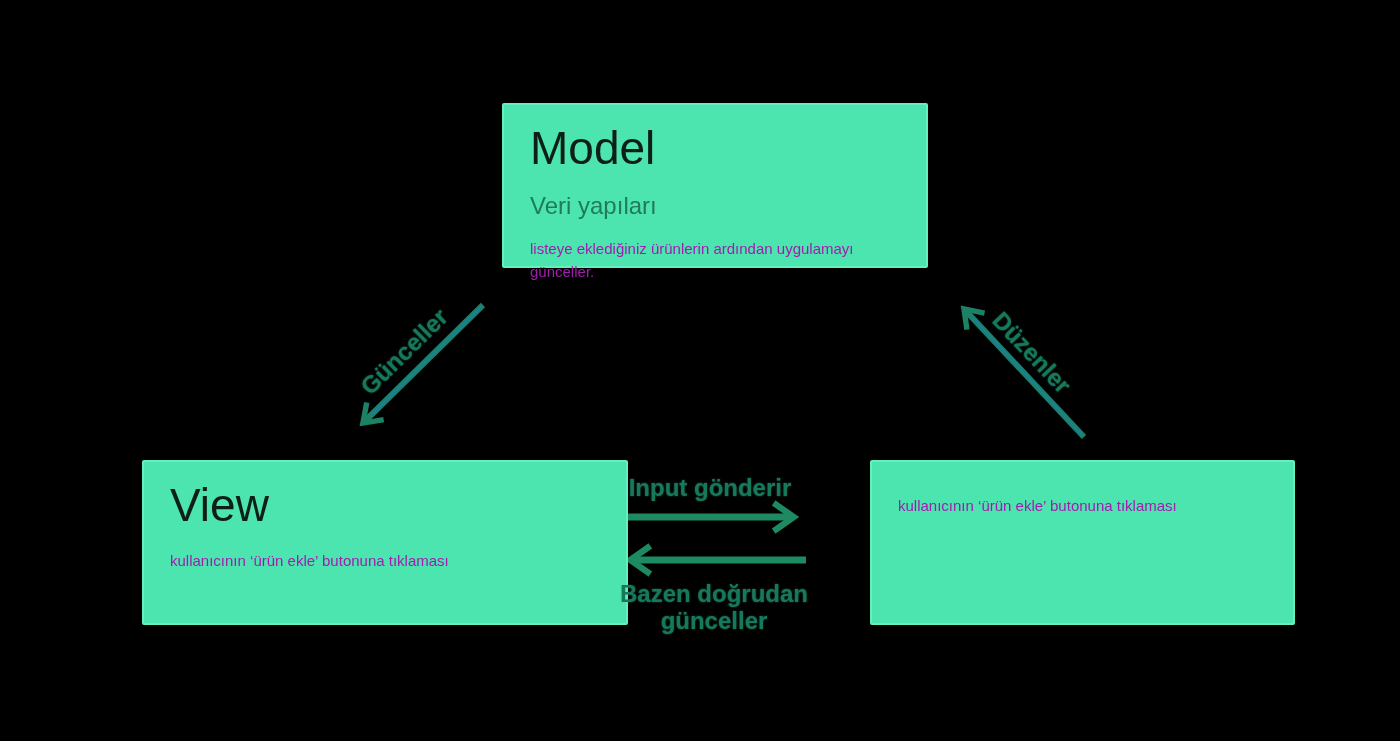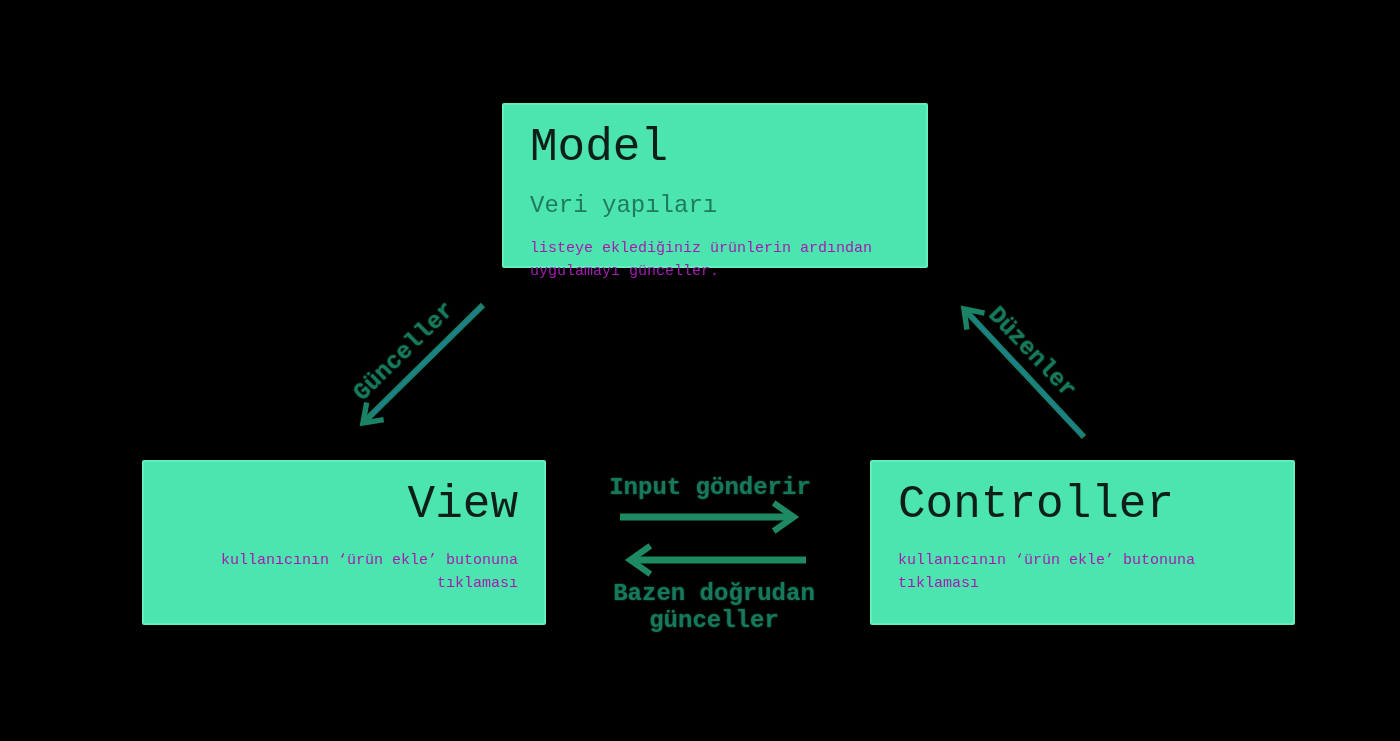--- a/index.html
+++ b/index.html
@@ -6,32 +6,32 @@
     margin: 0;
     padding: 0;
     background: #000000;
   }
   .stage {
     position: relative;
     width: 1400px;
     height: 741px;
     background: #000000;
     overflow: hidden;
-    font-family: Liberation Mono, monospace;
+    font-family: Liberation Sans, sans-serif;
   }
   .node-box {
     position: absolute;
     background: #4DE5AF;
     border: 2px solid #63EFC0;
     border-radius: 2px;
     box-sizing: border-box;
     padding: 16px 26px 0 26px;
   }
   .node-box.model      { left: 502px; top: 103px; width: 426px; height: 165px; }
-  .node-box.view       { left: 142px; top: 460px; width: 404px; height: 165px; text-align: right; }
+  .node-box.view       { left: 142px; top: 460px; width: 486px; height: 165px; }
   .node-box.controller { left: 870px; top: 460px; width: 425px; height: 165px; }
 
   .node-title {
     font-size: 46px;
     line-height: 55px;
     color: #0D1F18;
     white-space: nowrap;
     letter-spacing: 0;
   }
   .node-subtitle {
@@ -115,21 +115,20 @@
     <div class="node-subtitle">Veri yapıları</div>
     <div class="node-desc">listeye eklediğiniz ürünlerin ardından uygulamayı günceller.</div>
   </div>
 
   <div class="node-box view">
     <div class="node-title">View</div>
     <div class="node-desc">kullanıcının ‘ürün ekle’ butonuna tıklaması</div>
   </div>
 
   <div class="node-box controller">
-    <div class="node-title">Controller</div>
     <div class="node-desc">kullanıcının ‘ürün ekle’ butonuna tıklaması</div>
   </div>
 
   <div class="edge-label gunceller-diag">Günceller</div>
 
   <div class="edge-label duzenler-diag">Düzenler</div>
 
   <div class="edge-label bazen-label">Bazen doğrudan günceller</div>
 
   <div class="edge-label input-label">Input gönderir</div>

